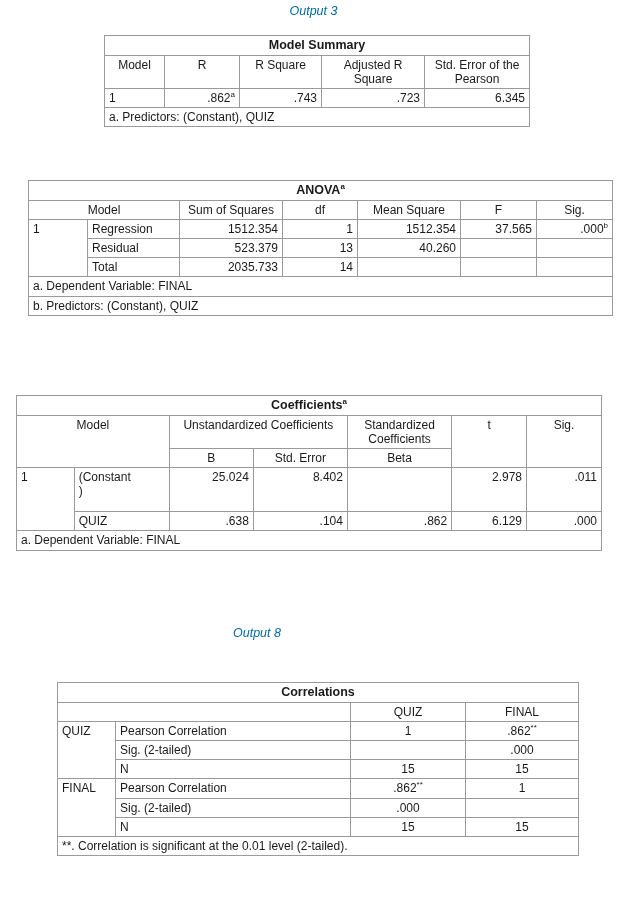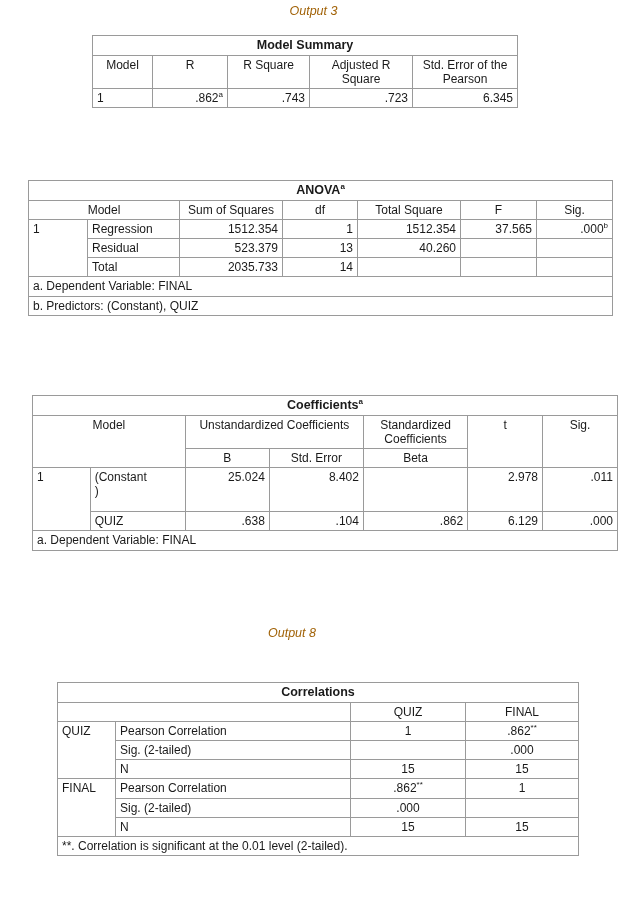--- a/index.html
+++ b/index.html
@@ -18,21 +18,21 @@
   .page {
     position: relative;
     width: 627px;
     height: 907px;
   }
 
   .caption {
     text-align: center;
     font-style: italic;
     font-size: 12.5px;
-    color: #a16207;
+    color: #0369a1;
   }
 
   table.spss {
     border-collapse: collapse;
     table-layout: fixed;
     background: #ffffff;
     font-size: 12px;
     color: #1a1a1a;
   }
   table.spss td {
@@ -79,24 +79,24 @@
   }
   sup {
     font-size: 8px;
     vertical-align: super;
     line-height: 0;
   }
   .vmid { vertical-align: middle; }
 
   
   #caption-output3 { position: absolute; left: 0; top: 4px; width: 627px; }
-  #tbl-model-summary { position: absolute; left: 92px; top: 35px; width: 425px; padding-left: 20px; }
+  #tbl-model-summary { position: absolute; left: 104px; top: 35px; width: 425px; padding-left: 20px; }
   #tbl-anova { position: absolute; left: 28px; top: 180px; width: 584px; }
-  #tbl-coefficients { position: absolute; left: 32px; top: 395px; width: 586px; }
-  #caption-output8 { position: absolute; left: 0; top: 626px; width: 514px; margin-left: 35px; }
+  #tbl-coefficients { position: absolute; left: 16px; top: 395px; width: 586px; }
+  #caption-output8 { position: absolute; left: 0; top: 626px; width: 514px; }
   #tbl-correlations { position: absolute; left: 57px; top: 682px; width: 513px; }
 </style>
 </head>
 <body>
 
 <div class="page">
 
   <div id="caption-output3" class="caption">Output 3</div>
 
   <table id="tbl-model-summary" class="spss">
@@ -117,20 +117,23 @@
         <td class="hdr">R Square</td>
         <td class="hdr">Adjusted R Square</td>
         <td class="hdr">Std. Error of the Pearson</td>
       </tr>
       <tr>
         <td class="lft">1</td>
         <td class="num"><span>.862</span><sup>a</sup></td>
         <td class="num">.743</td>
         <td class="num">.723</td>
         <td class="num">6.345</td>
+      </tr>
+      <tr>
+        <td colspan="5" class="foot">a. Predictors: (Constant), QUIZ</td>
       </tr>
     </tbody>
   </table>
 
   <table id="tbl-anova" class="spss">
     <colgroup>
       <col style="width:59px">
       <col style="width:92px">
       <col style="width:103px">
       <col style="width:75px">
@@ -139,21 +142,21 @@
       <col style="width:76px">
     </colgroup>
     <tbody>
       <tr>
         <td colspan="7" class="title-cell"><span>ANOVA</span><sup>a</sup></td>
       </tr>
       <tr>
         <td colspan="2" class="hdr-left">Model</td>
         <td class="hdr">Sum of Squares</td>
         <td class="hdr">df</td>
-        <td class="hdr">Total Square</td>
+        <td class="hdr">Mean Square</td>
         <td class="hdr">F</td>
         <td class="hdr">Sig.</td>
       </tr>
       <tr>
         <td rowspan="3" class="lft vmid">1</td>
         <td class="lft">Regression</td>
         <td class="num">1512.354</td>
         <td class="num">1</td>
         <td class="num">1512.354</td>
         <td class="num">37.565</td>

